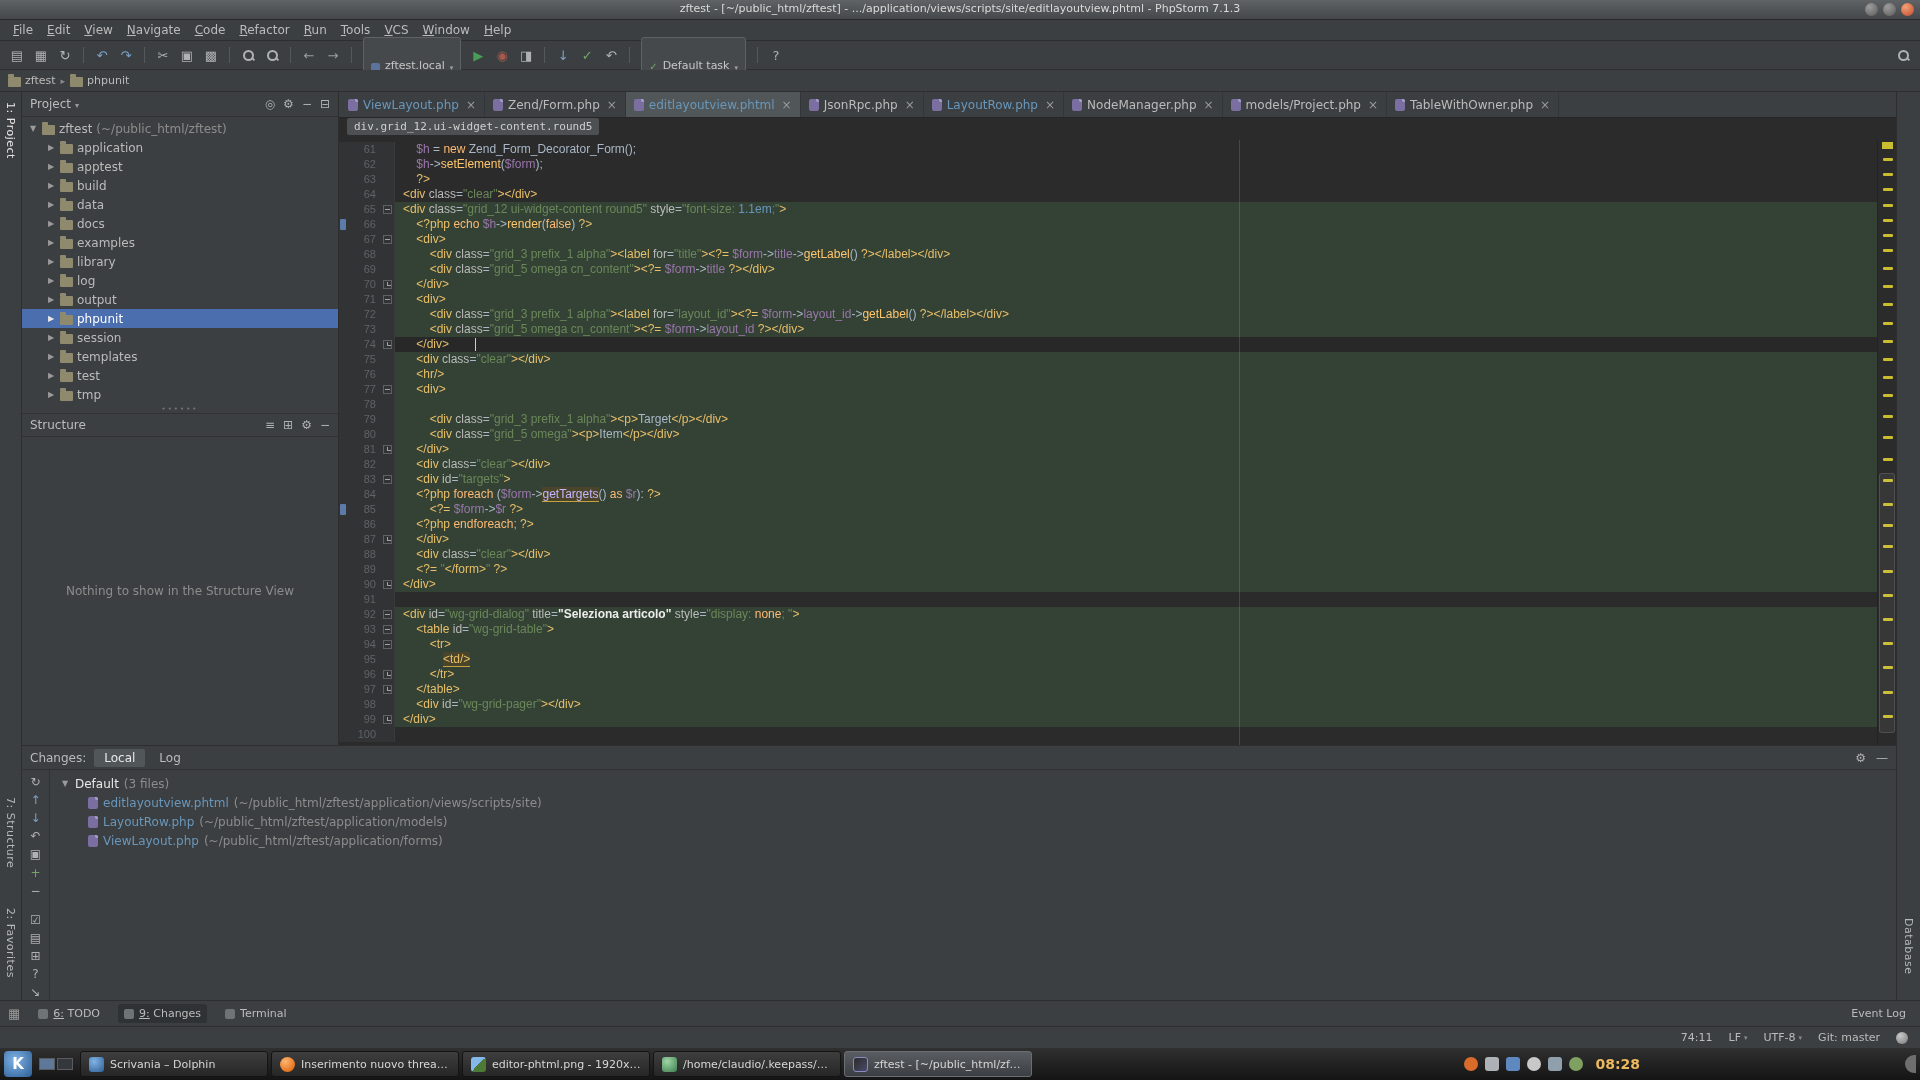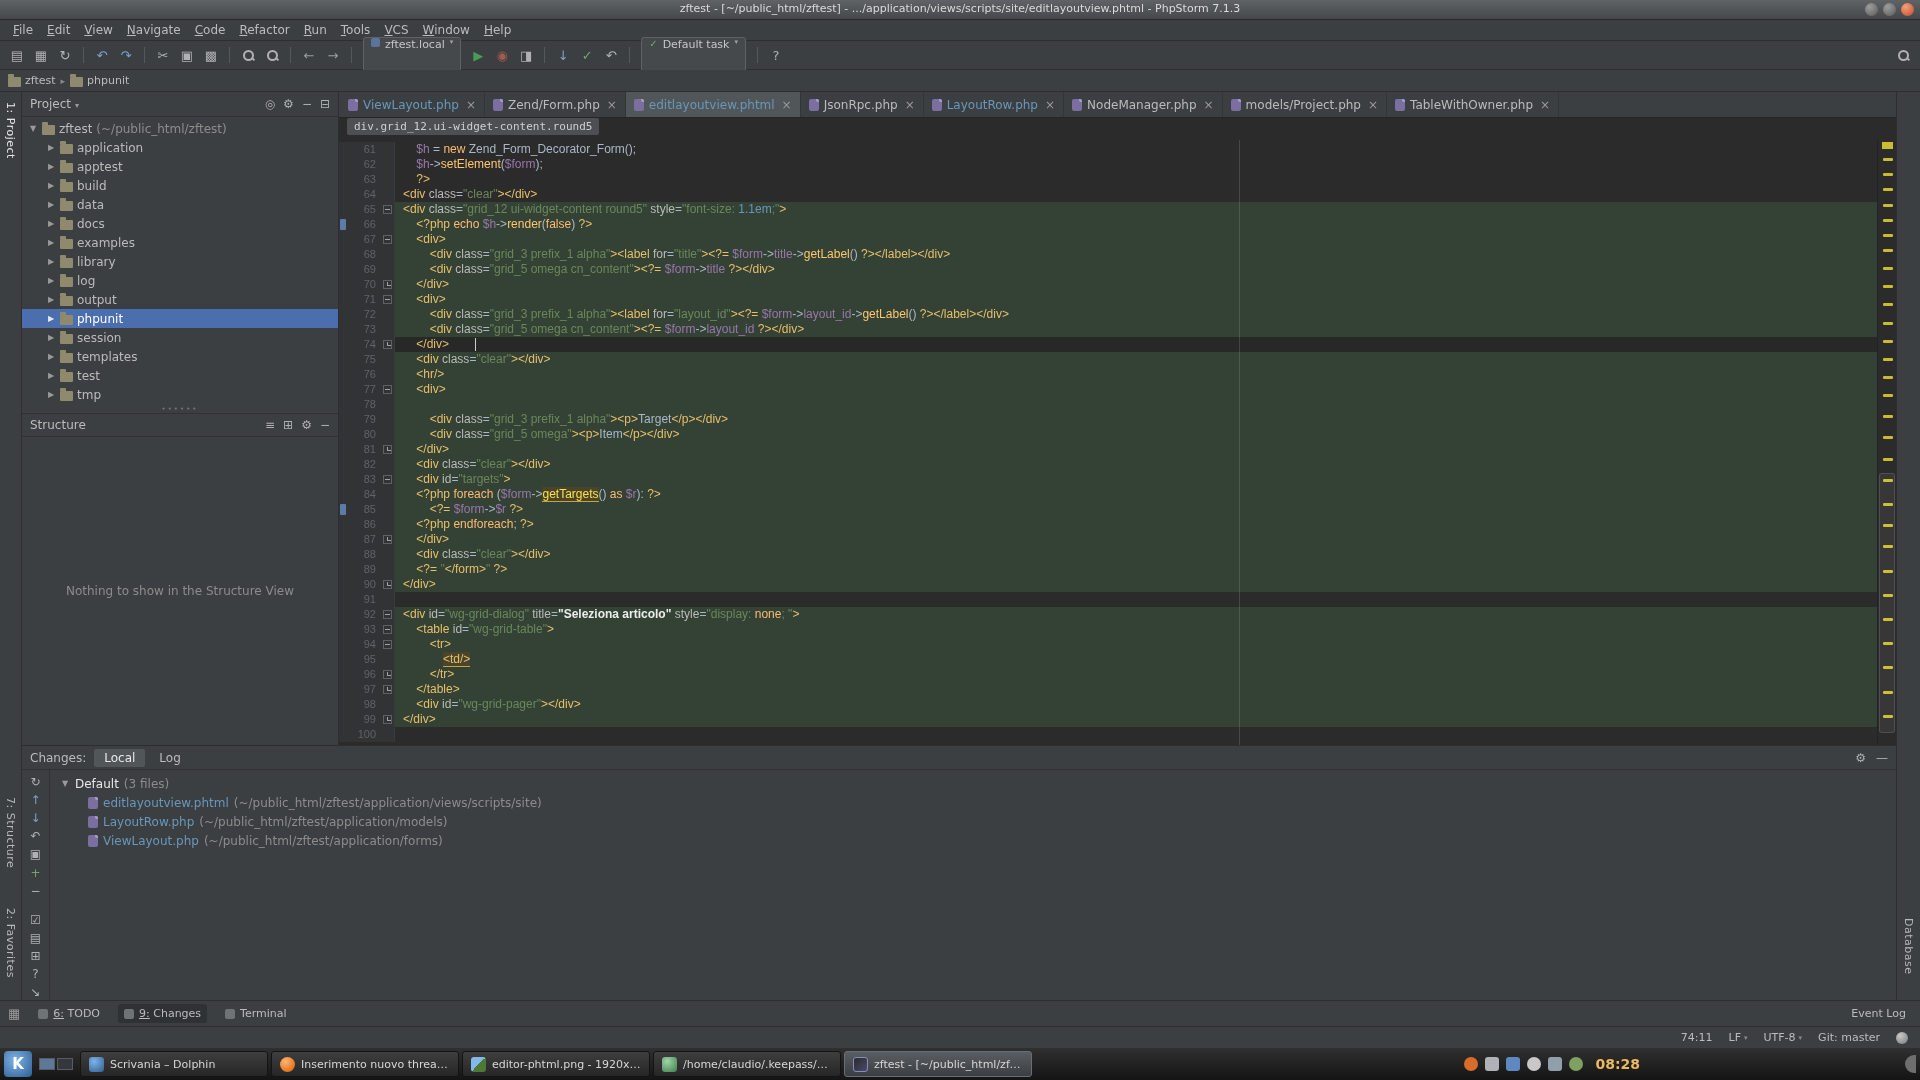--- a/index.html
+++ b/index.html
@@ -14,21 +14,21 @@
 .wbtn{width:13px;height:13px;border-radius:50%;background:radial-gradient(circle at 35% 30%,#9d9d9d,#5a5a5a);display:inline-block}
 .wbtn.close{background:radial-gradient(circle at 35% 30%,#f2a176,#c2492e)}
 
 
 .menubar{height:21px;background:#3C3F41;display:flex;align-items:center;padding-left:6px;border-bottom:1px solid #2e2e2e;flex:none}
 .menu-item{display:inline-block;padding:2px 7px;color:#BBBBBB}
 .menu-item::first-letter{text-decoration:underline}
 .toolbar{height:29px;background:#3C3F41;border-bottom:1px solid #2e2e2e;display:flex;align-items:center;padding:0 6px;gap:2px;flex:none}
 .tb-icon{width:22px;height:22px;display:flex;align-items:center;justify-content:center;font-size:13px;color:#AFB1B3;border-radius:3px}
 .tb-sep{width:1px;height:16px;background:#55585A;margin:0 5px}
-.tb-combo{display:flex;align-items:flex-start;gap:5px;background:#45494B;border:1px solid #5E6264;border-radius:3px;height:36px;padding:0 7px;margin:0 4px;font-size:11px;color:#C6C6C6}
+.tb-combo{display:flex;align-items:flex-end;gap:5px;background:#45494B;border:1px solid #5E6264;border-radius:3px;height:36px;padding:0 7px;margin:0 4px;font-size:11px;color:#C6C6C6}
 .combo-caret{font-size:7px;color:#A0A0A0}
 .combo-check{color:#76A46A;font-size:10px}
 .combo-mini{width:9px;height:9px;background:#5C749B;border-radius:2px}
 .tb-right{margin-left:auto;display:flex;align-items:center}
 .icon-mag{position:relative;width:14px;height:14px;display:inline-block}
 .icon-mag::before{content:"";position:absolute;left:2px;top:2px;width:7px;height:7px;border:2px solid #AFB1B3;border-radius:50%}
 .icon-mag::after{content:"";position:absolute;left:10px;top:10px;width:4px;height:2px;background:#AFB1B3;transform:rotate(45deg)}
 .navbar{height:22px;background:#3C3F41;border-bottom:1px solid #2e2e2e;display:flex;align-items:center;padding-left:8px;gap:5px;font-size:11px;flex:none}
 .crumb{display:flex;align-items:center;gap:4px;color:#BBBBBB}
 .crumb-sep{color:#8a8a8a;font-size:9px}
@@ -89,21 +89,21 @@
 .gf-end::before{content:"";position:absolute;left:3px;top:1px;width:1px;height:4px;background:#A0A3A6}
 .gf-end::after{content:"";position:absolute;left:3px;top:4px;width:4px;height:1px;background:#A0A3A6}
 .gmark{position:absolute;left:1px;top:2px;width:6px;height:11px;background:#5C7BA8;border-radius:1px}
 .lc{flex:1;padding-left:8px;position:relative;min-width:0}
 .row-g .lc{background:#344235}
 .row-c .lc{background:#282828}
 .caret{position:absolute;left:80px;top:1px;width:1px;height:13px;background:#CCCCCC}
 .tk-d{color:#A9B7C6}.tk-k{color:#fdba74}.tk-v{color:#9876AA}.tk-fn{color:#FFC66D}
 .tk-s{color:#6A8759}.tk-tg{color:#E8BF6A}.tk-at{color:#BABABA}.tk-ph{color:#E8BF6A}
 .tk-nm{color:#6897BB}.tk-wh{color:#ECECEC;font-weight:bold}
-.tk-hl{color:#fde047;background:#4A452A;border-bottom:1px solid #C7A33D}
+.tk-hl{color:#c4b5fd;background:#4A452A;border-bottom:1px solid #C7A33D}
 .tk-hb{color:#E8BF6A;background:#4A452A;border-bottom:1px solid #C7A33D}
 .error-stripe{width:19px;flex:none;background:#2B2B2B;border-left:1px solid #232323;position:relative}
 .stripe-top{position:absolute;top:2px;left:4px;width:11px;height:7px;background:#C9BC2E}
 .smark{position:absolute;left:5px;width:10px;height:3px;background:#C9BC2E;border-radius:1px}
 .sthumb{position:absolute;left:1px;right:1px;top:55%;height:43%;background:rgba(255,255,255,.06);border:1px solid rgba(255,255,255,.12);border-radius:3px}
 
 
 .changes-panel{flex:1;background:#3C3F41;border-top:1px solid #2e2e2e;display:flex;flex-direction:column;min-height:0}
 .ch-header{height:24px;display:flex;align-items:center;gap:8px;padding:0 8px;border-bottom:1px solid #323232;flex:none}
 .ch-label{color:#BBBBBB}

